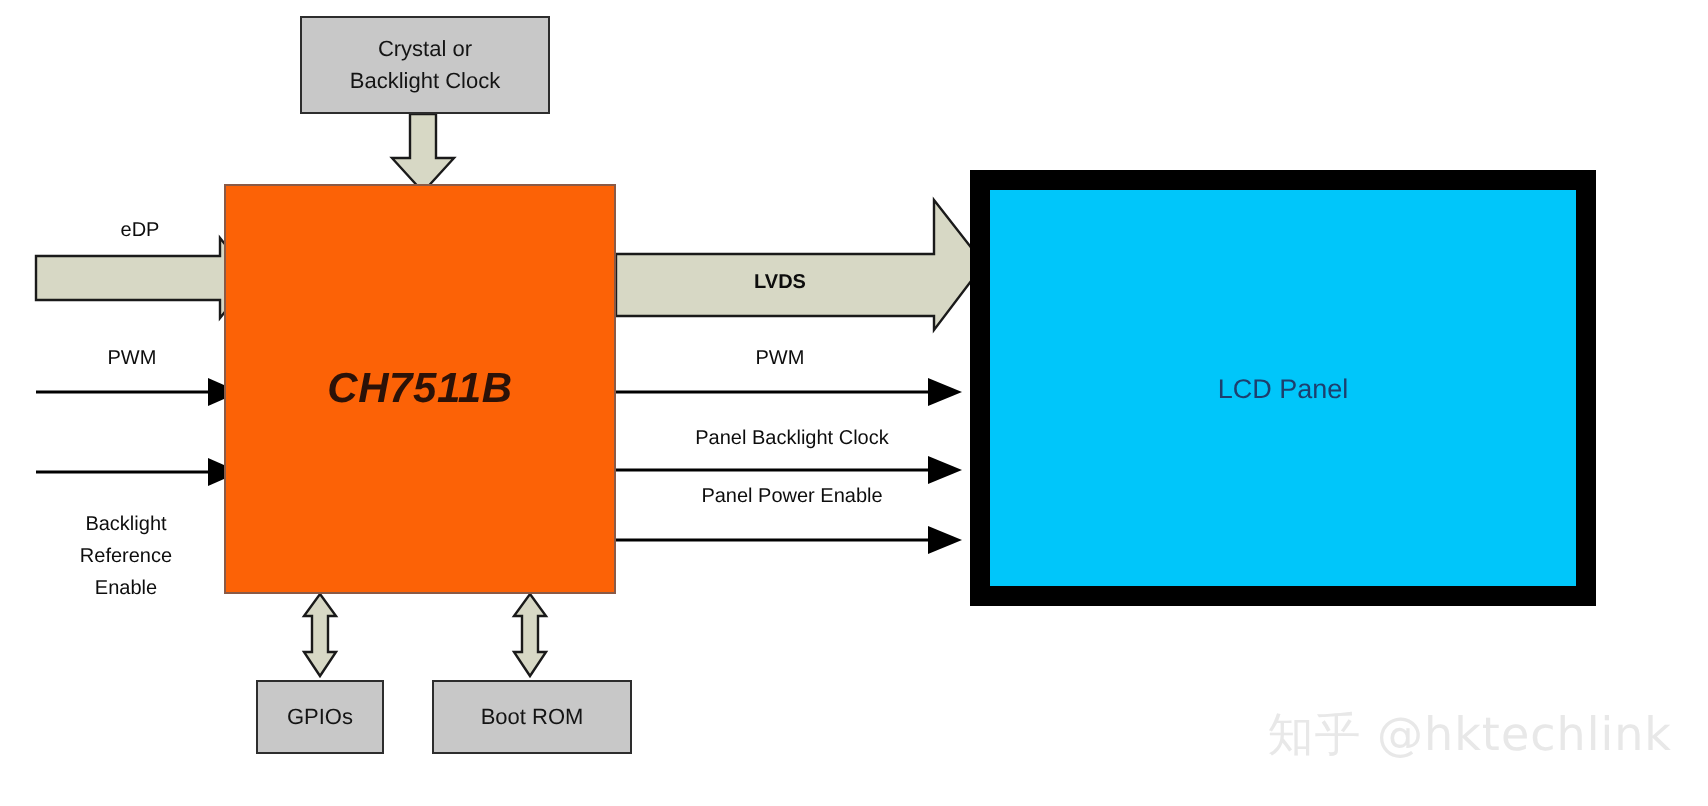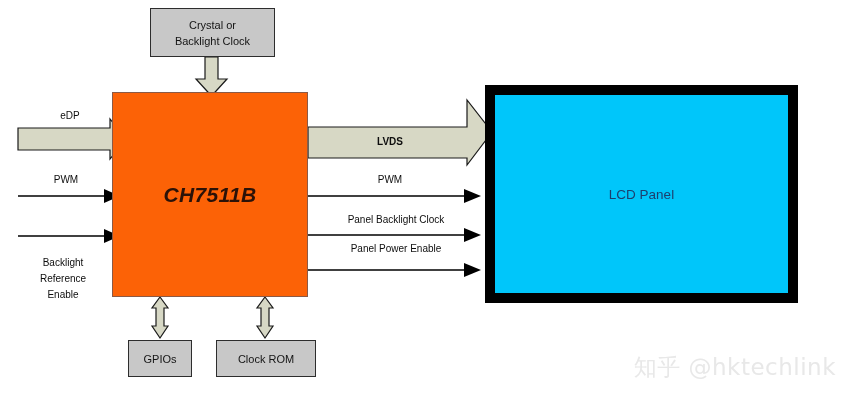--- a/index.html
+++ b/index.html
@@ -152,21 +152,21 @@
 
   <div class="abs soc-block">
     <span class="soc-label">CH7511B</span>
   </div>
 
   <div class="abs gray-box gpio-box">
     <span>GPIOs</span>
   </div>
 
   <div class="abs gray-box bootrom-box">
-    <span>Clock ROM</span>
+    <span>Boot ROM</span>
   </div>
 
   <div class="abs lcd-panel">
     <div class="lcd-screen">
       <span class="lcd-label">LCD Panel</span>
     </div>
   </div>
 
   <div class="abs sig-label" style="left:18px; top:108px; width:104px;">eDP</div>
 

